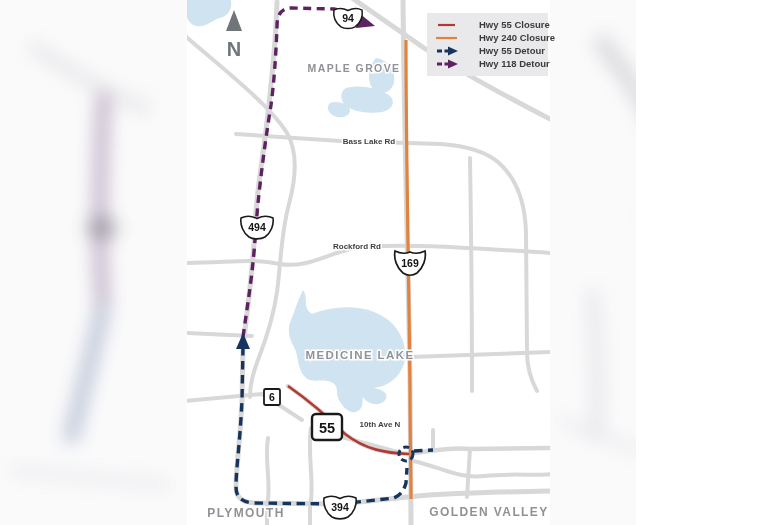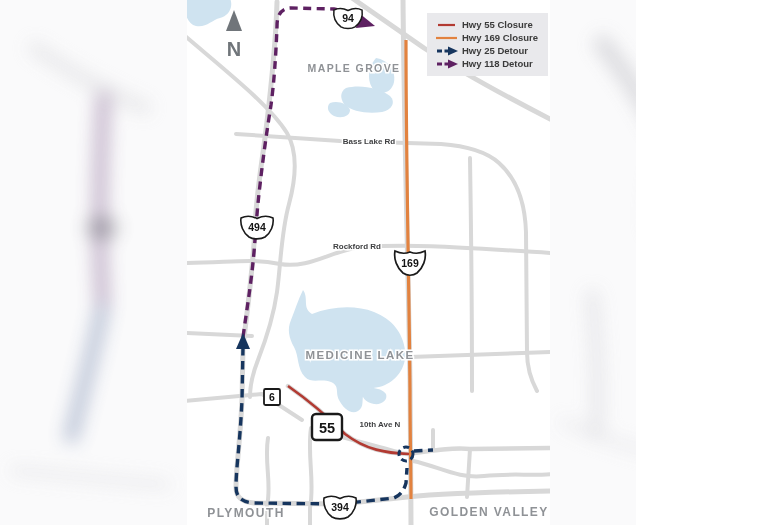--- a/index.html
+++ b/index.html
@@ -16,21 +16,21 @@
   .city{fill:#8f9296;font-weight:bold;letter-spacing:1.4px;text-anchor:middle;
         paint-order:stroke;stroke:#ffffff;stroke-width:3px;}
   .street{fill:#3e3f41;font-weight:bold;font-size:8px;text-anchor:middle;
         paint-order:stroke;stroke:#ffffff;stroke-width:3px;}
   .shieldnum{fill:#141414;font-weight:bold;text-anchor:middle;}
   .north-n{fill:#70757a;font-weight:bold;font-size:20px;text-anchor:middle;}
 
   
   .legend{position:absolute;left:427px;top:13px;width:121px;background:#e9e9ec;
           padding:5px 8px 6px 8px;box-sizing:border-box;}
-  .lrow{display:flex;align-items:center;gap:3px;height:13px;}
+  .lrow{display:flex;align-items:center;gap:20px;height:13px;}
   .lswatch{flex:0 0 24px;width:24px;height:12px;}
   .llabel{font-size:9.5px;font-weight:bold;color:#3b3b3b;white-space:nowrap;}
 </style>
 </head>
 <body>
 
 <div class="stage">
 
   <svg class="bgdecor" width="760" height="525" viewBox="0 0 760 525" aria-hidden="true">
     <path d="M104,92 C100,160 97,235 103,305" stroke="#7c5a8a" stroke-width="13" fill="none" opacity="0.55"></path>
@@ -131,28 +131,28 @@
     <div class="lrow">
       <svg class="lswatch" viewBox="0 0 24 12">
         <line x1="3" y1="6" x2="20" y2="6" stroke-width="2.2" stroke="#b23a32"></line>
       </svg>
       <span class="llabel">Hwy 55 Closure</span>
     </div>
     <div class="lrow">
       <svg class="lswatch" viewBox="0 0 24 12">
         <line x1="1" y1="6" x2="22" y2="6" stroke-width="2.2" stroke="#e2823f"></line>
       </svg>
-      <span class="llabel">Hwy 169 Closure</span>
+      <span class="llabel">Hwy 240 Closure</span>
     </div>
     <div class="lrow">
       <svg class="lswatch" viewBox="0 0 24 12">
         <line x1="2" y1="6" x2="13" y2="6" stroke-width="2.8" stroke-dasharray="5 2.5" stroke="#16355e"></line>
         <polygon points="13,1.5 23,6 13,10.5" fill="#16355e"></polygon>
       </svg>
-      <span class="llabel">Hwy 25 Detour</span>
+      <span class="llabel">Hwy 55 Detour</span>
     </div>
     <div class="lrow">
       <svg class="lswatch" viewBox="0 0 24 12">
         <line x1="2" y1="6" x2="13" y2="6" stroke-width="2.8" stroke-dasharray="5 2.5" stroke="#5e2162"></line>
         <polygon points="13,1.5 23,6 13,10.5" fill="#5e2162"></polygon>
       </svg>
       <span class="llabel">Hwy 118 Detour</span>
     </div>
   </div>
 

